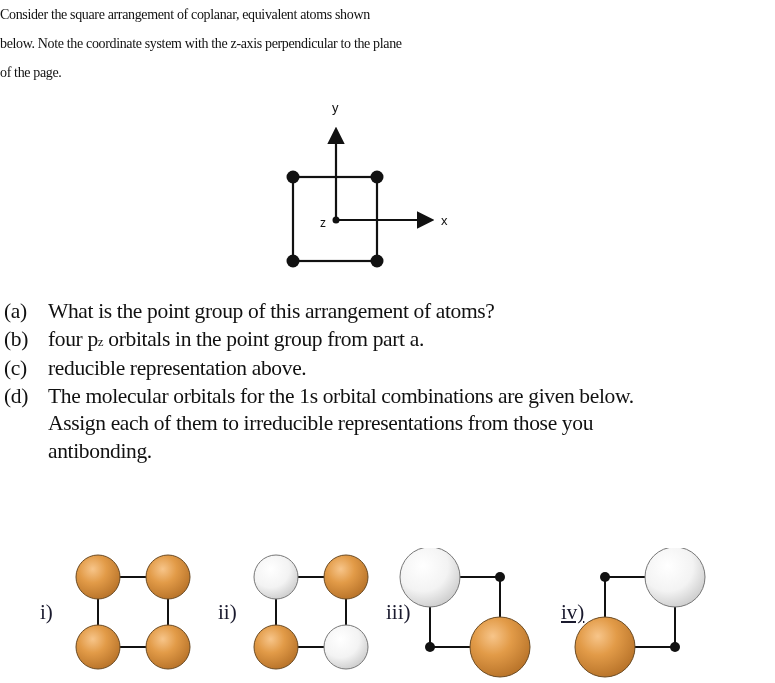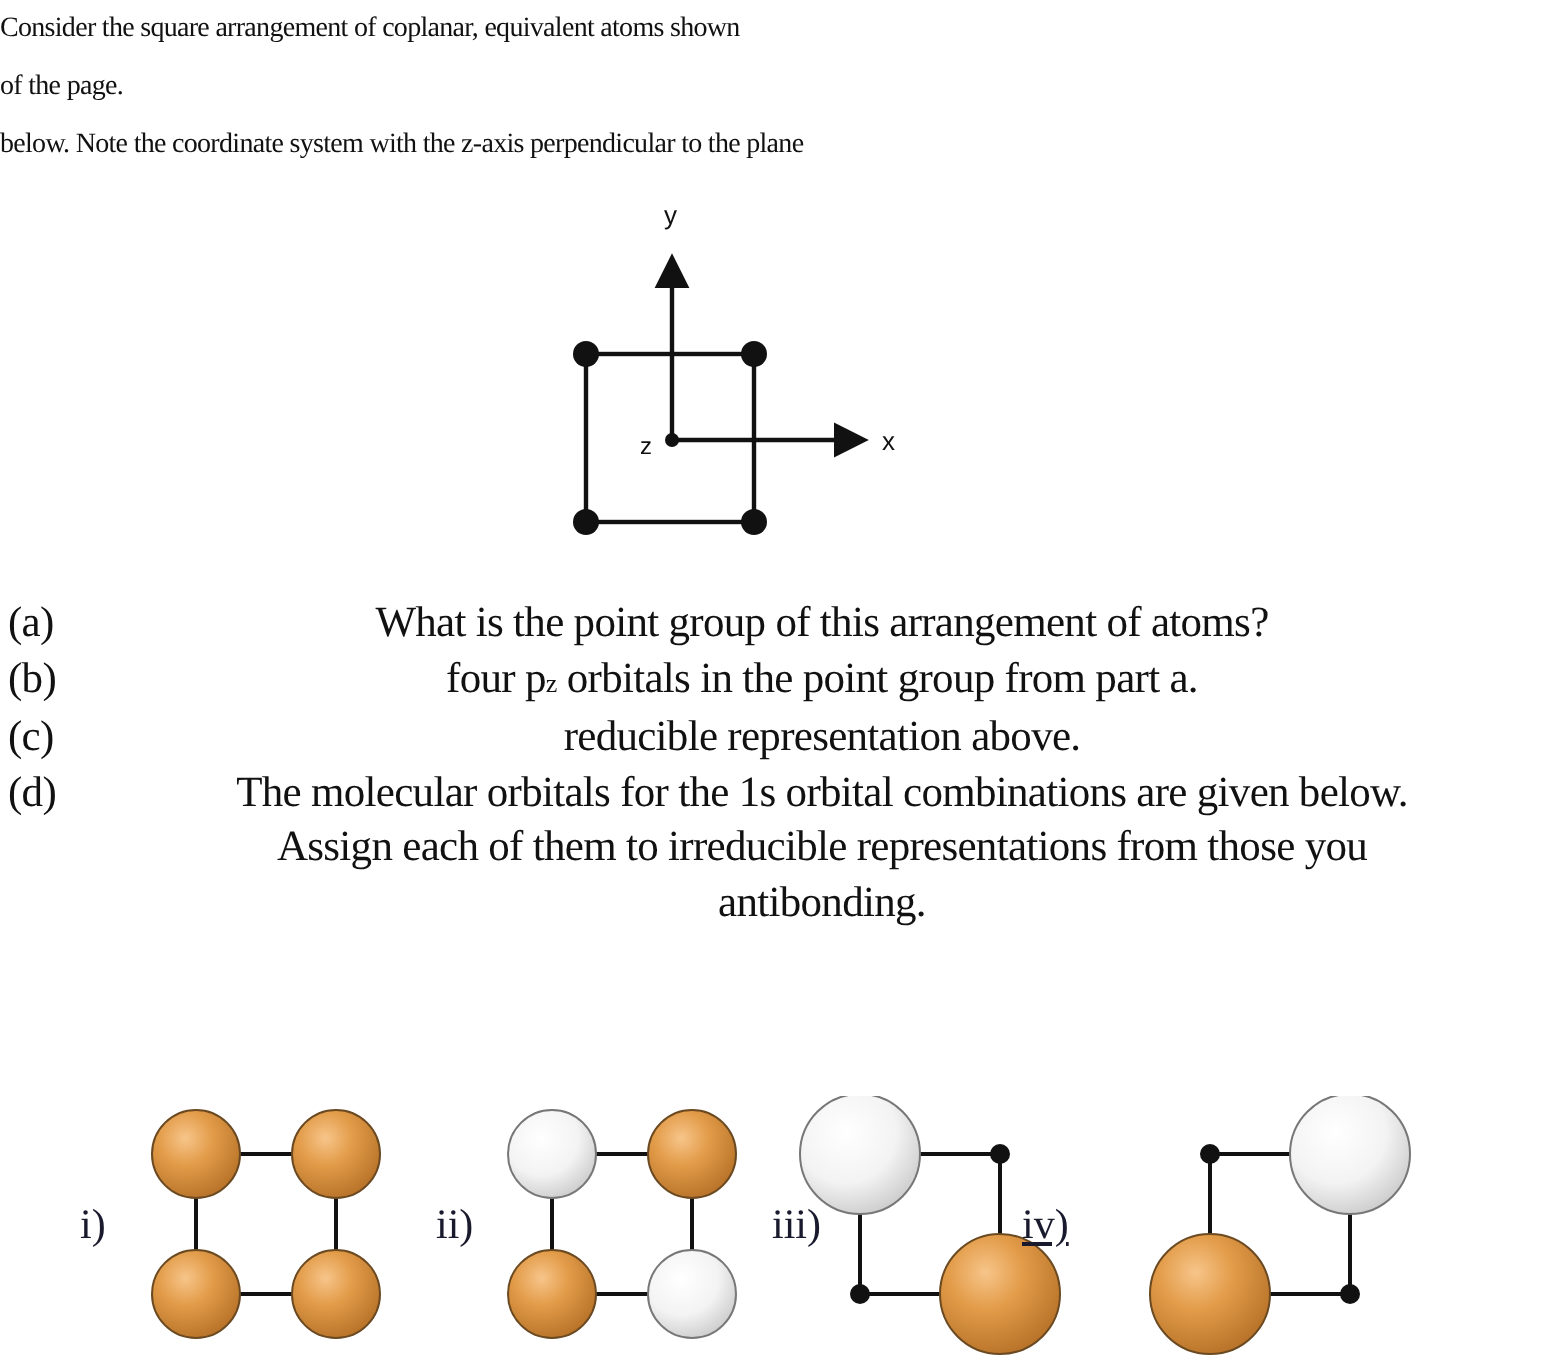--- a/index.html
+++ b/index.html
@@ -5,33 +5,33 @@
   html, body { margin: 0; padding: 0; background: #ffffff; }
   body { width: 775px; height: 683px; overflow: hidden; position: relative;
          font-family: "Liberation Serif", "DejaVu Serif", serif; color: #111; }
   .intro { position: absolute; left: 0; top: 0px; width: 770px;
            font-size: 14px; line-height: 29px; letter-spacing: -0.35px; }
   .diagram { position: absolute; left: 270px; top: 95px; }
   .questions { position: absolute; left: 4px; top: 298px; width: 770px;
                font-size: 21.5px; line-height: 27.6px; letter-spacing: -0.35px; }
   .q { display: flex; }
   .q .lbl { width: 44px; flex: none; }
-  .q .txt { flex: 1; text-align: center; }
+  .q .txt { flex: 1; }
   .sub { font-size: 13px; }
   .orbitals { position: absolute; left: 0; top: 548px; width: 775px; height: 135px; }
   .olabel { position: absolute; font-size: 21px;
             font-family: "Liberation Serif", serif; color: #1a1a2e; }
 </style>
 </head>
 <body>
 
 <div class="intro">
   <div>Consider the square arrangement of coplanar, equivalent atoms shown</div>
+  <div>below. Note the coordinate system with the z-axis perpendicular to the plane</div>
   <div>of the page.</div>
-  <div>below. Note the coordinate system with the z-axis perpendicular to the plane</div>
 </div>
 
 <div class="diagram">
   <svg width="200" height="180" viewBox="0 0 200 180">
     <defs>
       <marker id="arr" markerWidth="8" markerHeight="8" refX="6" refY="4" orient="auto">
         <path d="M0,0 L8,4 L0,8 z" fill="#111"></path>
       </marker>
     </defs>
 
@@ -123,14 +123,14 @@
       <rect x="605" y="577" width="70" height="70" fill="none" stroke="#111" stroke-width="2"></rect>
       <circle cx="605" cy="577" r="5" fill="#111"></circle>
       <circle cx="675" cy="647" r="5" fill="#111"></circle>
       <circle cx="675" cy="577" r="30" fill="url(#wg)" stroke="#777" stroke-width="1"></circle>
       <circle cx="605" cy="647" r="30" fill="url(#og)" stroke="#6b4a22" stroke-width="1"></circle>
     </g>
   </svg>
   <span class="olabel" style="left:40px; top:52px;">i)</span>
   <span class="olabel" style="left:218px; top:52px;">ii)</span>
   <span class="olabel" style="left:386px; top:52px;">iii)</span>
-  <span class="olabel" style="left:511px; top:52px;text-decoration:underline;">iv)</span>
+  <span class="olabel" style="left:561px; top:52px;text-decoration:underline;">iv)</span>
 </div>
 
 </body></html>

